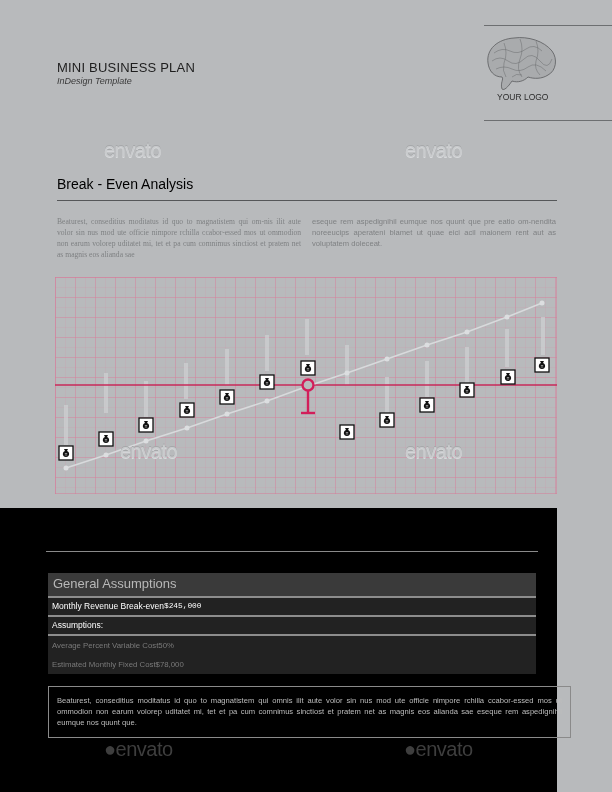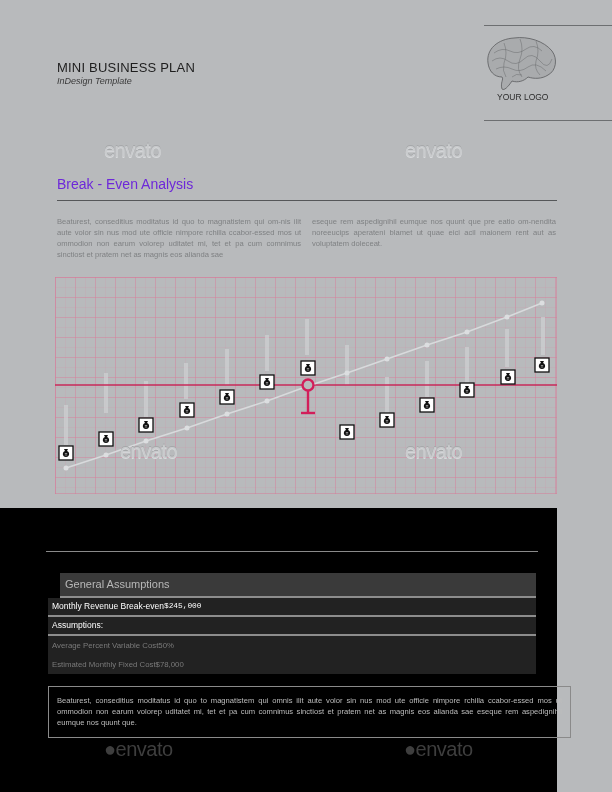--- a/index.html
+++ b/index.html
@@ -10,30 +10,30 @@
   }
   .abs { position:absolute; }
   .title-main { left:57px; top:60px; font-size:13px; color:#1e1e1e; letter-spacing:0.2px; }
   .title-sub { left:57px; top:76px; font-size:9px; font-style:italic; color:#3a3a3a; }
   .logo-rule-top { left:484px; top:25px; width:128px; height:1px; background:#6d6f71; }
   .logo-rule-bot { left:484px; top:120px; width:128px; height:1px; background:#6d6f71; }
   .logo-brain { left:482px; top:33px; width:78px; height:62px; }
   .logo-text { left:497px; top:92px; font-size:8.5px; color:#2d2d2d; }
   .wm { font-size:20px; color:#c9cbcd; text-shadow:0 1px 0 #d8dadc, 0 -1px 0 #a6a8aa; font-family:"Liberation Sans", sans-serif; letter-spacing:-0.5px; }
   .wm-dark { font-size:20px; color:#3e3e3e; font-family:"Liberation Sans", sans-serif; letter-spacing:-0.5px; }
-  .section-title { left:57px; top:176px; font-size:14px; color:#6d28d9; }
+  .section-title { left:57px; top:176px; font-size:14px; color:#000000; }
   .section-rule { left:57px; top:200px; width:500px; height:1px; background:#555759; }
   .para { font-size:7.6px; line-height:11px; color:#7f8183; text-align:justify; }
-  .para-left { left:57px; top:216px; width:244px; }
+  .para-left { left:57px; top:216px; width:244px;font-family:Liberation Serif, serif; }
   .para-right { left:312px; top:216px; width:244px; }
   .chart { left:55px; top:277px; width:502px; height:217px; }
   .black { left:0; top:508px; width:557px; height:284px; background:#000; }
   .black-rule { left:46px; top:551px; width:492px; height:1px; background:#8a8a8a; }
   .tbl { left:48px; top:573px; width:488px; }
-  .tbl-head { height:23px; background:#3a3a3a; color:#b8b8b8; font-size:11px; line-height:22px; padding-left:5px; border-bottom:2px solid #8d8d8d;margin-left:12px; }
+  .tbl-head { height:23px; background:#3a3a3a; color:#b8b8b8; font-size:13px; line-height:22px; padding-left:5px; border-bottom:2px solid #8d8d8d; }
   .tbl-row { height:17px; background:#222; font-size:8.5px; line-height:17px; padding:0 4px; display:flex; justify-content:flex-start; border-bottom:2px solid #8d8d8d; color:#fff; }
   .tbl-row.sub { background:#222; color:#7a7a7a; border-bottom:none; height:19px; line-height:19px; font-size:7.8px; }
   .tbl-row.sub-last { background:#222; color:#7a7a7a; border-bottom:none; height:19px; line-height:19px; font-size:7.8px; }
   .tbl-row .val { font-size:7.8px;font-family:Liberation Mono, monospace; }
   .note-box { left:48px; top:686px; width:523px; height:52px; border:1px solid #8a8a8a; box-sizing:border-box; }
   .note-text { padding:8px 8px 0 8px; font-size:7.6px; line-height:11px; color:#bdbdbd; text-align:justify; }
   .side-gray { left:557px; top:508px; width:55px; height:284px; background:#b8babc; }
 </style>
 </head>
 <body>

